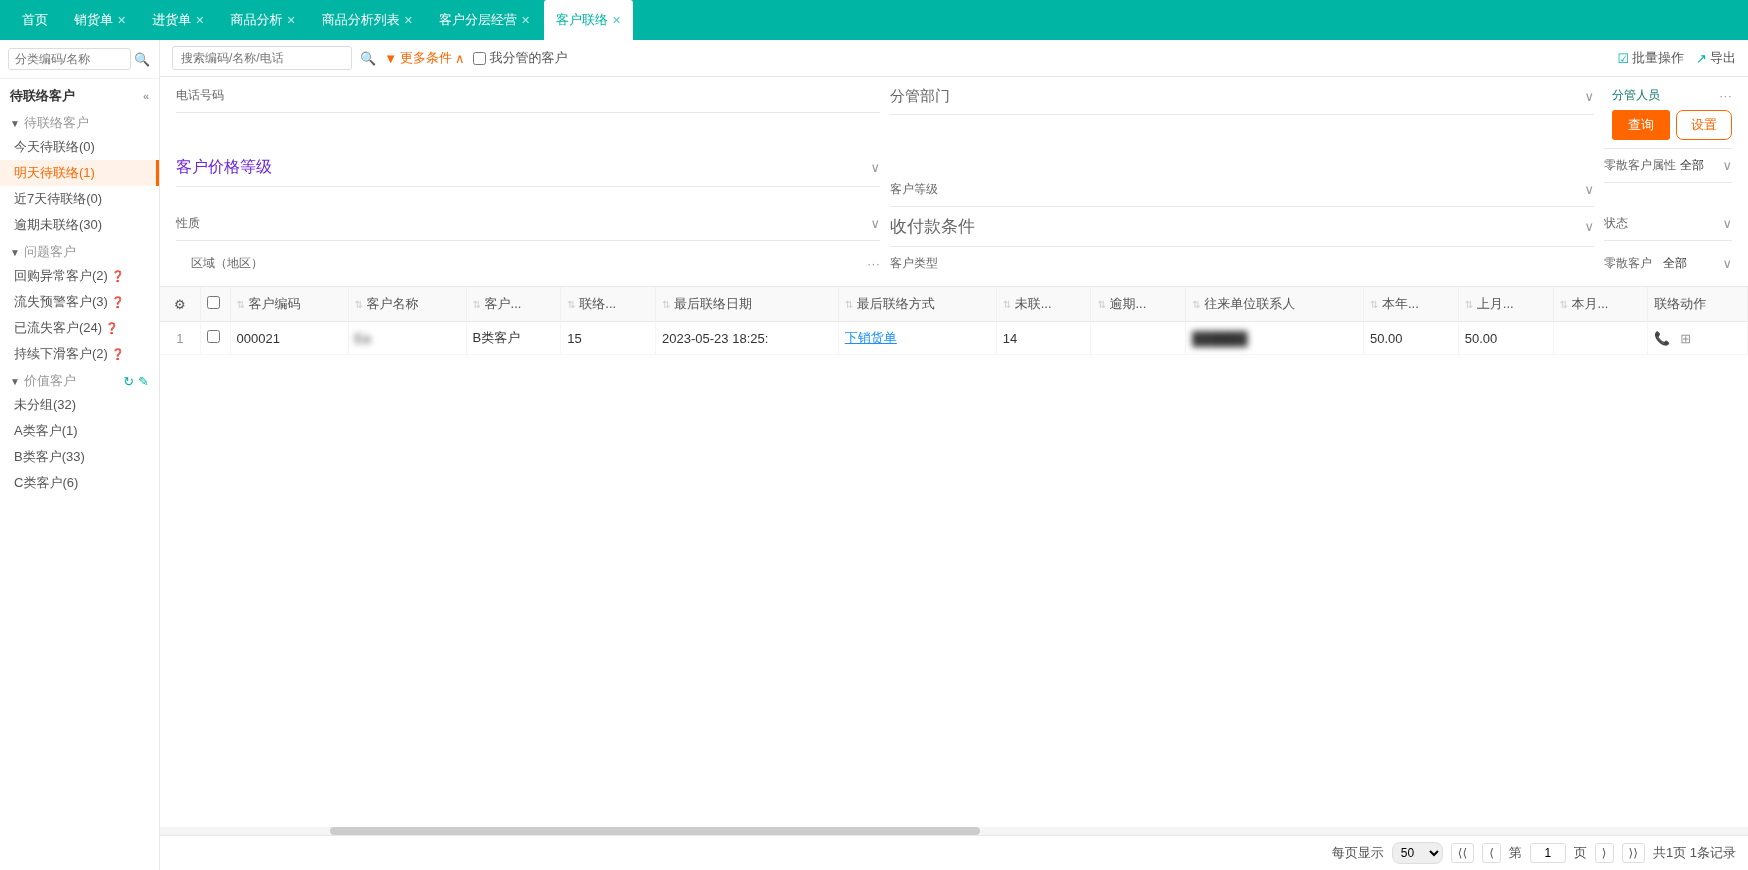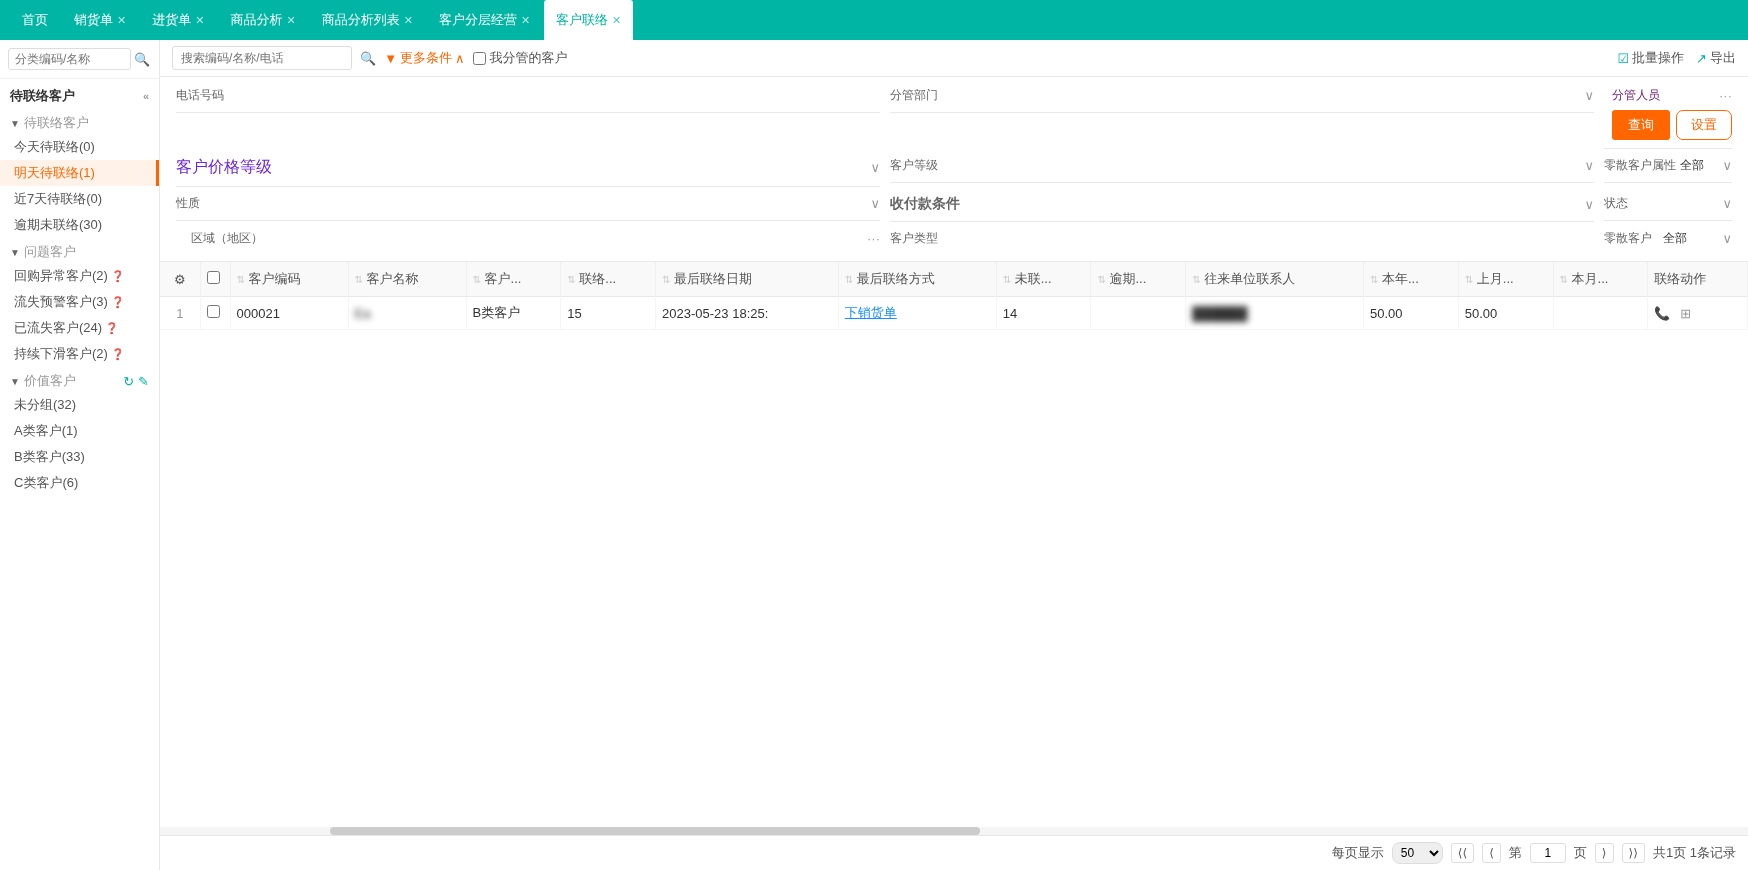--- a/index.html
+++ b/index.html
@@ -393,60 +393,60 @@
     </div>
 
     <div style="background:#fff; padding:10px 16px; border-bottom:1px solid #e8e8e8;">
       <div style="display:grid; grid-template-columns:1fr 1fr auto; gap:8px 10px; align-items:start;">
 
         <div style="display:flex; align-items:center; border-bottom:1px solid #e8e8e8; padding-bottom:8px;">
           <span style="color:#666; font-size:12px; min-width:65px;">电话号码</span>
           <span style="flex:1;"></span>
         </div>
         <div style="display:flex; align-items:center; border-bottom:1px solid #e8e8e8; padding-bottom:8px;">
-          <span style="color:#666; font-size:12px; min-width:55px;">分管部门</span>
+          <span style="color:#666; font-size:15px; min-width:55px;">分管部门</span>
           <span style="flex:1;"></span>
           <span style="color:#999; cursor:pointer;">∨</span>
         </div>
         <div style="display:flex; flex-direction:column; gap:6px; justify-content:center; padding:0 0 8px 8px; border-bottom:1px solid #e8e8e8;">
           <div style="display:flex; align-items:center;">
-            <span style="color:#701a75; font-size:12px; min-width:55px;">分管人员</span>
+            <span style="color:#0f766e; font-size:12px; min-width:55px;">分管人员</span>
             <span style="flex:1;"></span>
             <span style="color:#999; cursor:pointer;">···</span>
           </div>
           <div style="display:flex; gap:6px; justify-content:flex-end;">
             <button class="query-btn">查询</button>
             <button class="settings-btn">设置</button>
           </div>
         </div>
 
         <div style="display:flex; align-items:center; border-bottom:1px solid #e8e8e8; padding-bottom:8px;">
           <span style="color:#6d28d9; font-size:16px; min-width:65px;">客户价格等级</span>
           <span style="flex:1;"></span>
           <span style="color:#999; cursor:pointer;">∨</span>
         </div>
-        <div style="display:flex; align-items:center; border-bottom:1px solid #e8e8e8; padding-bottom:8px;">
+        <div style="display:flex; align-items:center; border-bottom:1px solid #e8e8e8; padding-bottom:8px;margin-top:24px;">
           <span style="color:#666; font-size:12px; min-width:55px;">客户等级</span>
           <span style="flex:1;"></span>
           <span style="color:#999; cursor:pointer;">∨</span>
         </div>
         <div style="display:flex; align-items:center; border-bottom:1px solid #e8e8e8; padding-bottom:8px;">
           <span style="color:#666; font-size:12px; min-width:70px;">零散客户属性</span>
           <span style="color:#333; font-size:12px; margin-left:4px;">全部</span>
           <span style="flex:1;"></span>
           <span style="color:#999; cursor:pointer;">∨</span>
         </div>
 
         <div style="display:flex; align-items:center; border-bottom:1px solid #e8e8e8; padding-bottom:8px;">
           <span style="color:#666; font-size:12px; min-width:65px;">性质</span>
           <span style="flex:1;"></span>
           <span style="color:#999; cursor:pointer;">∨</span>
         </div>
         <div style="display:flex; align-items:center; border-bottom:1px solid #e8e8e8; padding-bottom:8px;">
-          <span style="color:#666; font-size:14px; min-width:55px;font-weight:bold;">收付款条件</span>
+          <span style="color:#666; font-size:17px; min-width:55px;">收付款条件</span>
           <span style="flex:1;"></span>
           <span style="color:#999; cursor:pointer;">∨</span>
         </div>
         <div style="display:flex; align-items:center; border-bottom:1px solid #e8e8e8; padding-bottom:8px;">
           <span style="color:#666; font-size:12px; min-width:55px;">状态</span>
           <span style="flex:1;"></span>
           <span style="color:#999; cursor:pointer;">∨</span>
         </div>
 
         <div style="display:flex; align-items:center; padding-bottom:4px;margin-left:15px;">

